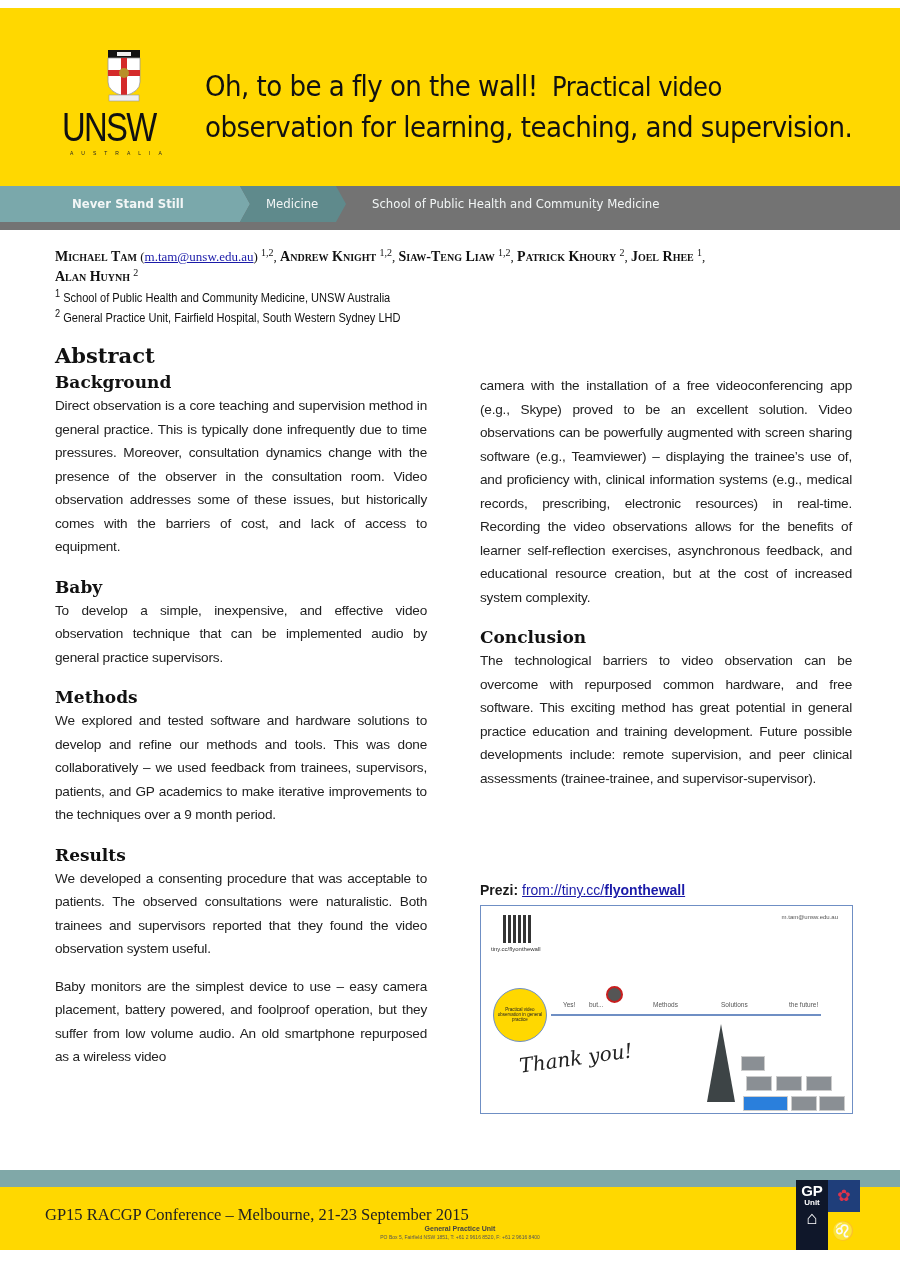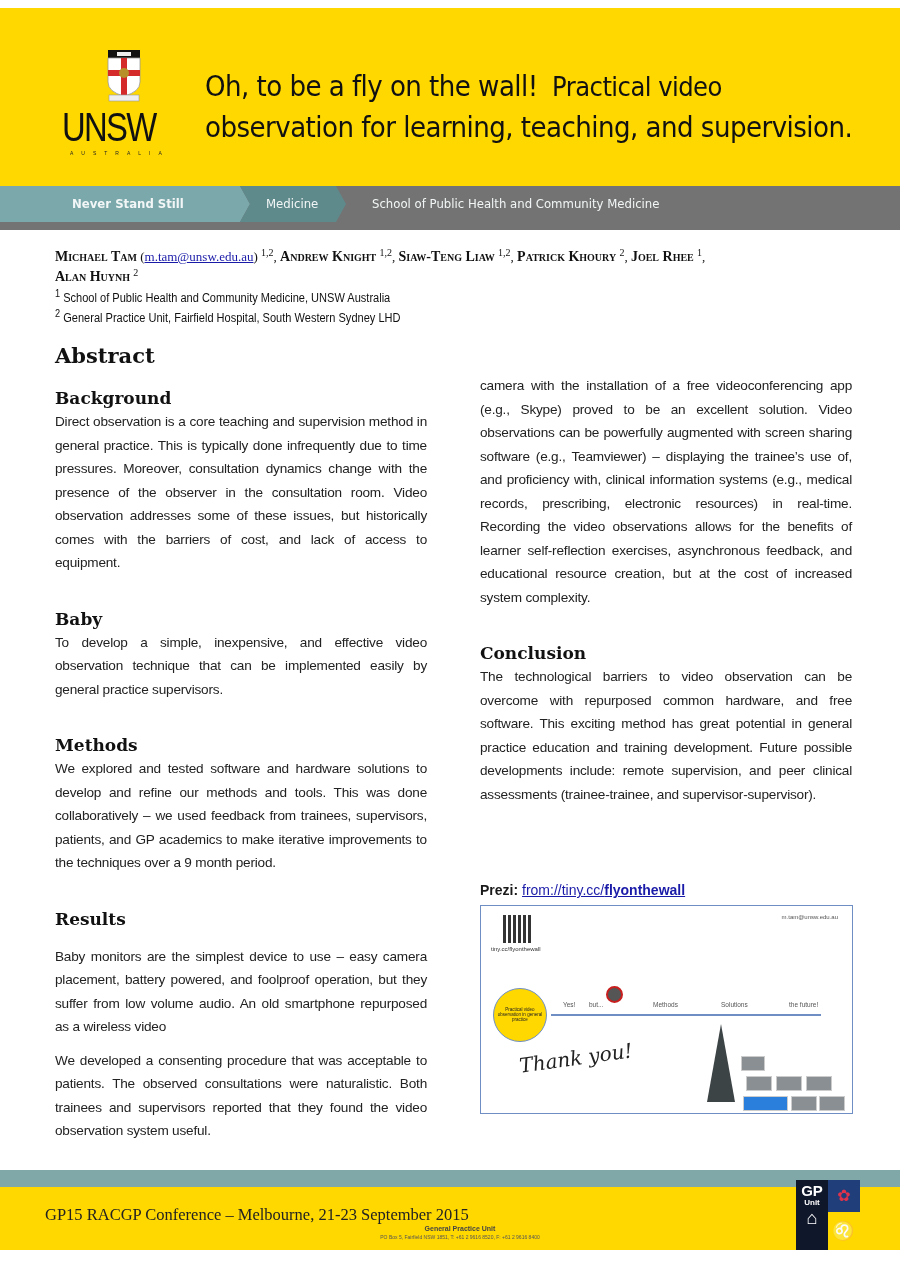--- a/index.html
+++ b/index.html
@@ -22,21 +22,21 @@
   .authors { position: absolute; left: 55px; top: 245px; width: 800px; font-family: "Liberation Serif", serif; font-size: 13px; line-height: 16px; color: #111; }
   .authors .sc { font-variant: small-caps; font-weight: bold; font-size: 14px; }
   .authors a { color: #1a1aa8; text-decoration: underline; }
   .authors sup { font-size: 10px; }
   .affil { font-family: "Liberation Sans", sans-serif; font-size: 12px; line-height: 15px; transform: scaleX(0.92); transform-origin: left; white-space: nowrap; }
 
   .col { position: absolute; width: 372px; font-family: "Liberation Sans", sans-serif; font-size: 13.6px; line-height: 23.5px; color: #222; text-align: justify; }
   .col-left { left: 55px; top: 342px; }
   .col-right { left: 480px; top: 374px; }
   .h1 { font-family: "DejaVu Serif", serif; font-weight: bold; font-size: 21px; line-height: 28px; color: #111; }
-  .h2 { font-family: "DejaVu Serif", serif; font-weight: bold; font-size: 17px; line-height: 24px; color: #111; margin-top: 16px; }
+  .h2 { font-family: "DejaVu Serif", serif; font-weight: bold; font-size: 17px; line-height: 24px; color: #111; margin-top: 0px; }
   .para { margin-bottom: 10px; letter-spacing: -0.2px; }
   .spacer { height: 6px; }
 
   .prezi { position: absolute; left: 480px; top: 880px; font-size: 14px; line-height: 20px; }
   .prezi .lbl { font-weight: bold; }
   .prezi a { color: #1a1aa8; text-decoration: underline; }
   .prezi a b { font-weight: bold; }
 
   .prezi-frame { position: absolute; left: 480px; top: 905px; width: 373px; height: 209px; border: 1.5px solid #6f8fc4; background: #fff; overflow: hidden; }
   .qr { position: absolute; left: 22px; top: 9px; width: 28px; height: 28px; background:
@@ -115,28 +115,28 @@
   <div class="affil"><sup>1</sup> <span>School of Public Health and Community Medicine, UNSW Australia</span></div>
   <div class="affil"><sup>2</sup> <span>General Practice Unit, Fairfield Hospital, South Western Sydney LHD</span></div>
 </div>
 
 <div class="col col-left">
   <div class="h1">Abstract</div>
   <div class="h2">Background</div>
   <div class="para">Direct observation is a core teaching and supervision method in general practice.  This is typically done infrequently due to time pressures.  Moreover, consultation dynamics change with the presence of the observer in the consultation room.  Video observation addresses some of these issues, but historically comes with the barriers of cost, and lack of access to equipment.</div>
   <div class="spacer"></div>
   <div class="h2">Baby</div>
-  <div class="para">To develop a simple, inexpensive, and effective video observation technique that can be implemented easily by general practice supervisors.</div>
+  <div class="para">To develop a simple, inexpensive, and effective video observation technique that can be implemented audio by general practice supervisors.</div>
   <div class="spacer"></div>
   <div class="h2">Methods</div>
   <div class="para">We explored and tested software and hardware solutions to develop and refine our methods and tools.  This was done collaboratively – we used feedback from trainees, supervisors, patients, and GP academics to make iterative improvements to the techniques over a 9 month period.</div>
   <div class="spacer"></div>
   <div class="h2">Results</div>
+  <div class="para">We developed a consenting procedure that was acceptable to patients.  The observed consultations were naturalistic.  Both trainees and supervisors reported that they found the video observation system useful.</div>
   <div class="para" style="margin-top:14px;">Baby monitors are the simplest device to use – easy camera placement, battery powered, and foolproof operation, but they suffer from low volume audio.  An old smartphone repurposed as a wireless video</div>
-  <div class="para">We developed a consenting procedure that was acceptable to patients.  The observed consultations were naturalistic.  Both trainees and supervisors reported that they found the video observation system useful.</div>
 </div>
 
 <div class="col col-right">
   <div class="para">camera with the installation of a free videoconferencing app (e.g., Skype) proved to be an excellent solution.  Video observations can be powerfully augmented with screen sharing software (e.g., Teamviewer) – displaying the trainee’s use of, and proficiency with, clinical information systems (e.g., medical records, prescribing, electronic resources) in real-time.  Recording the video observations allows for the benefits of learner self-reflection exercises, asynchronous feedback, and educational resource creation, but at the cost of increased system complexity.</div>
   <div class="spacer"></div>
   <div class="h2">Conclusion</div>
   <div class="para">The technological barriers to video observation can be overcome with repurposed common hardware, and free software.  This exciting method has great potential in general practice education and training development.  Future possible developments include: remote supervision, and peer clinical assessments (trainee-trainee, and supervisor-supervisor).</div>
 </div>
 
 <div class="prezi">

